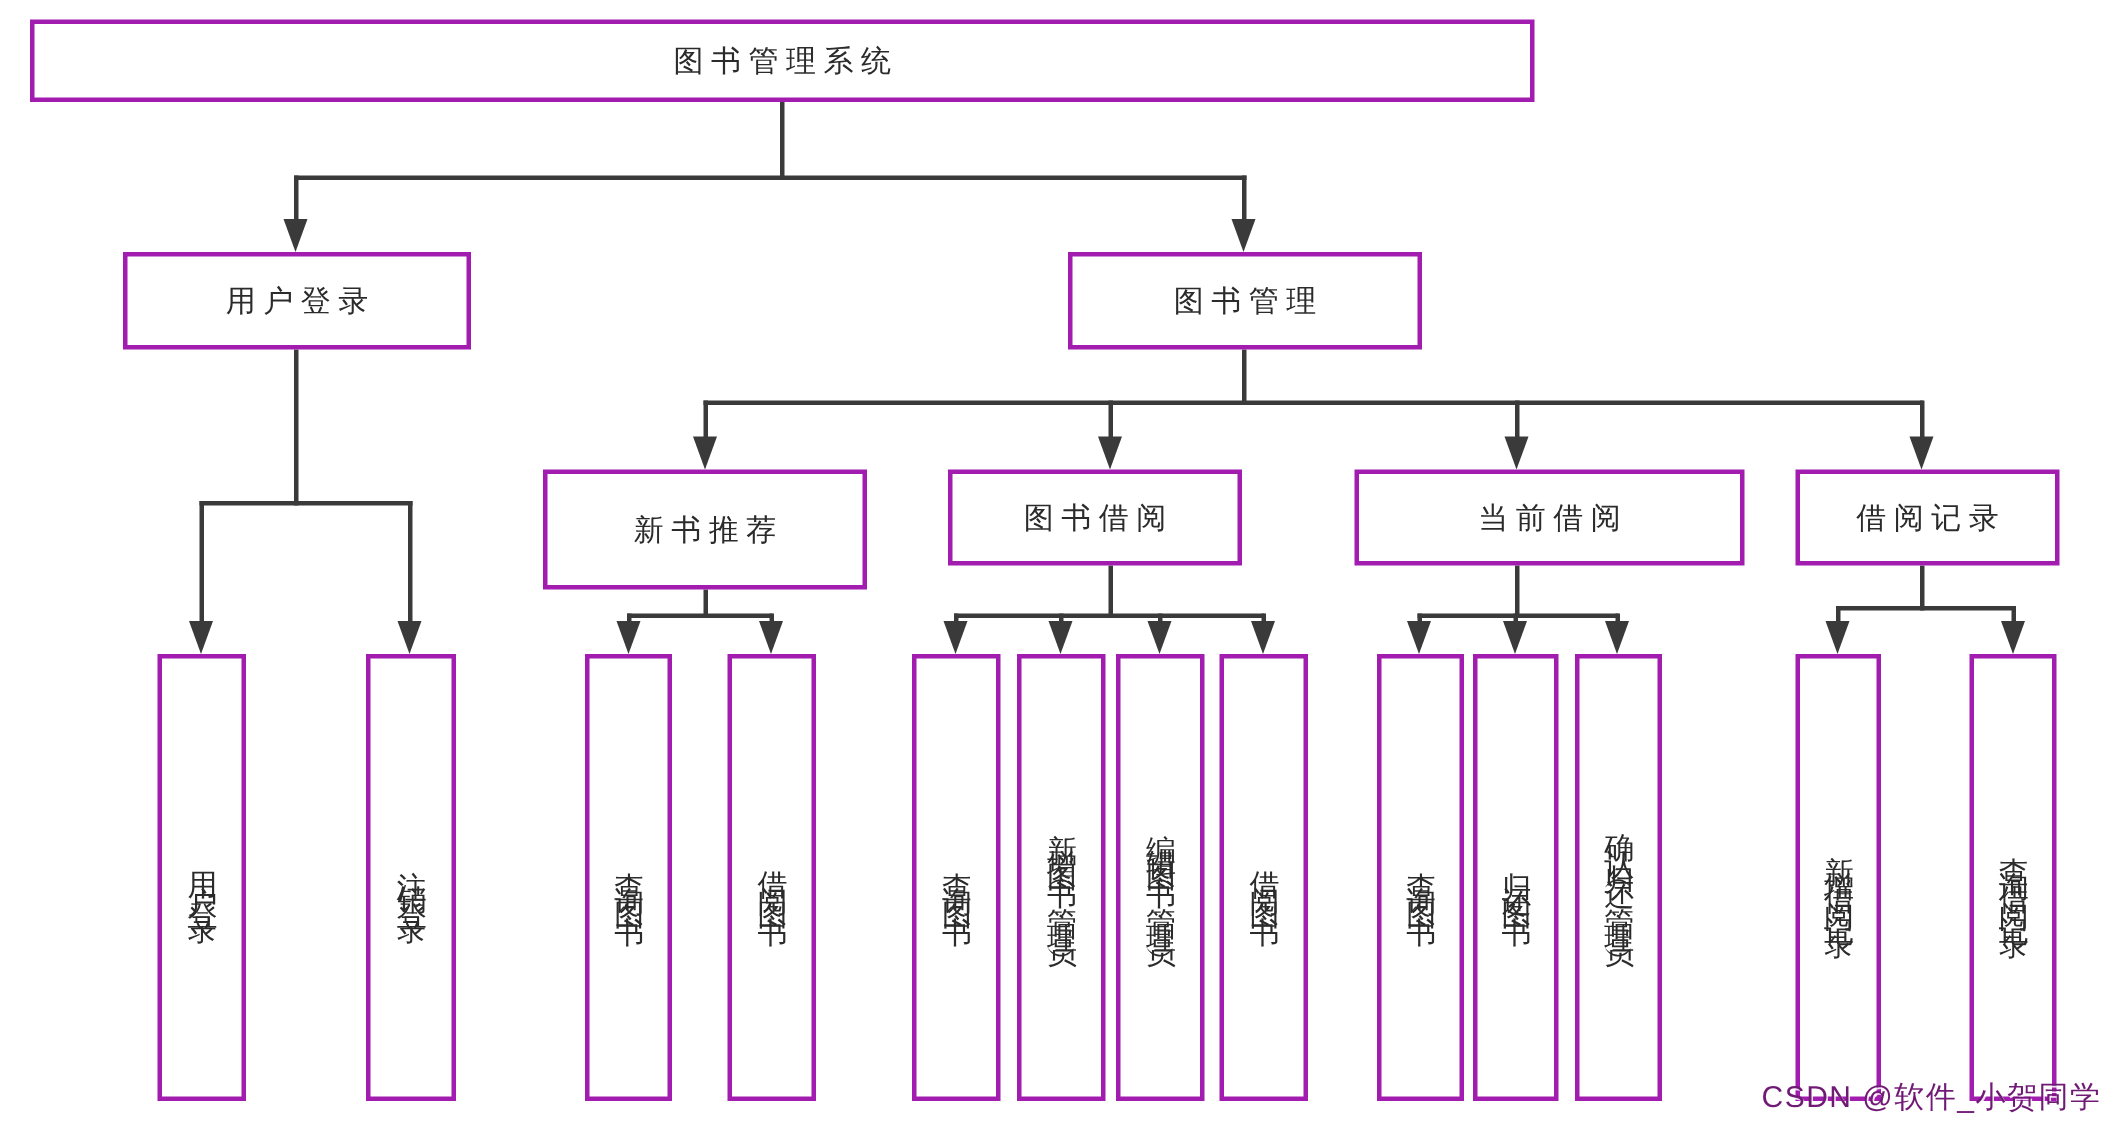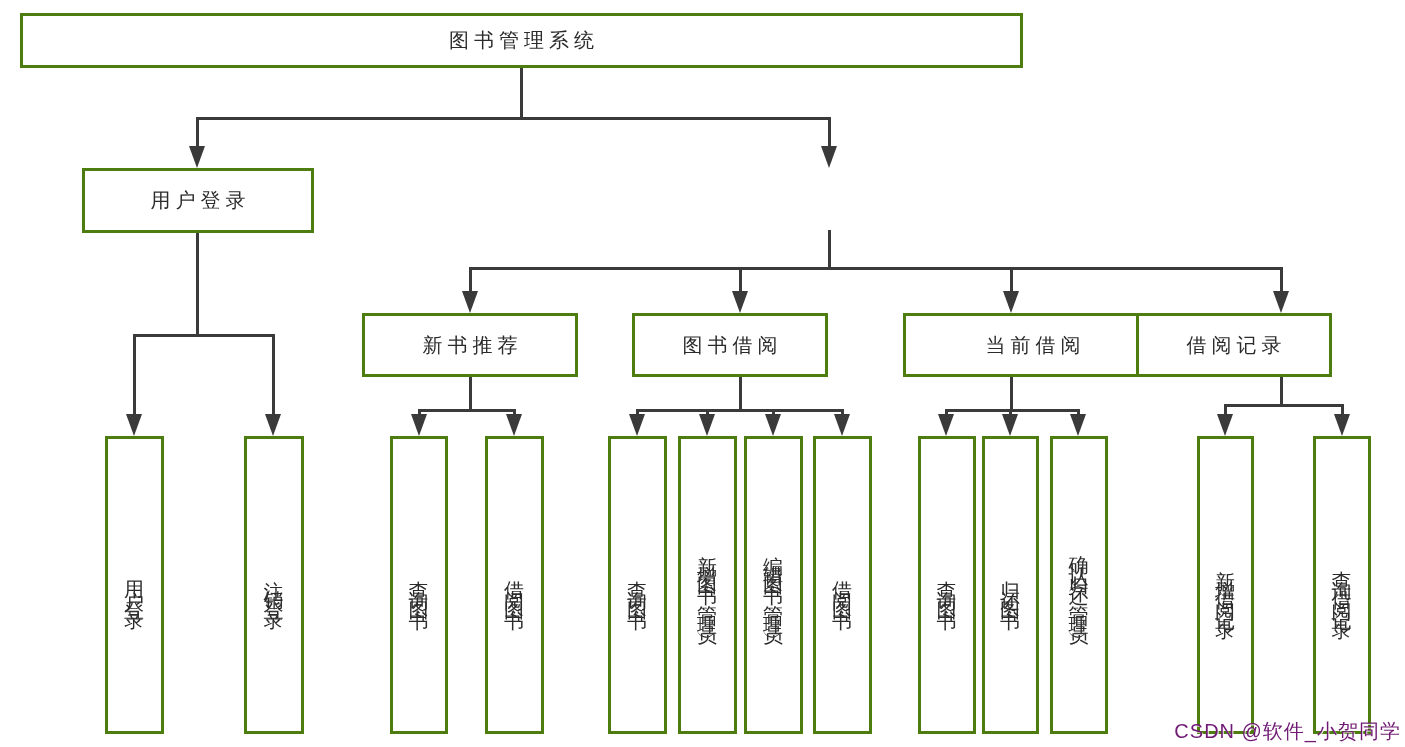--- a/index.html
+++ b/index.html
@@ -1,20 +1,20 @@
 <!DOCTYPE html>
 <html><head>
 <meta charset="utf-8">
 <style>
   html,body{margin:0;padding:0;background:#ffffff;}
   body{font-family:"Liberation Sans","DejaVu Sans",sans-serif;}
   #canvas{position:relative;width:1405px;height:747px;background:#ffffff;overflow:hidden;}
   .box{
     position:absolute;box-sizing:border-box;background:#ffffff;
-    border:3px solid #4d7c0f;display:flex;align-items:center;justify-content:center;
+    border:3px solid #a21caf;display:flex;align-items:center;justify-content:center;
     color:#2b2b2b;z-index:2;
   }
   .hbox span{font-size:20px;letter-spacing:5px;text-indent:5px;white-space:nowrap;}
   .leaf{top:436px;height:298px;}
   .leaf span{
     writing-mode:vertical-rl;text-orientation:mixed;
     font-size:20px;letter-spacing:10px;line-height:1;white-space:nowrap;
   }
   .vline,.hline{position:absolute;background:#3a3a3a;z-index:1;}
   .vline{width:3px;}
@@ -36,31 +36,34 @@
 
 <div id="canvas">
 
   <div class="box hbox" style="left:20px;top:13px;width:1003px;height:55px">
     <span>图书管理系统</span>
   </div>
 
   <div class="box hbox" style="left:82px;top:168px;width:232px;height:65px">
     <span>用户登录</span>
   </div>
+  <div class="box hbox" style="left:712px;top:168px;width:236px;height:65px">
+    <span>图书管理</span>
+  </div>
 
-  <div class="box hbox" style="left:362px;top:313px;width:216px;height:64px">
+  <div class="box hbox" style="left:362px;top:313px;width:216px;height:80px">
     <span>新书推荐</span>
   </div>
   <div class="box hbox" style="left:632px;top:313px;width:196px;height:64px">
     <span>图书借阅</span>
   </div>
   <div class="box hbox" style="left:903px;top:313px;width:260px;height:64px">
     <span>当前借阅</span>
   </div>
-  <div class="box hbox" style="left:1136px;top:313px;width:196px;height:64px">
+  <div class="box hbox" style="left:1197px;top:313px;width:176px;height:64px">
     <span>借阅记录</span>
   </div>
 
   <div class="box leaf" style="left:105px;width:59px">
     <span>用户登录</span>
   </div>
   <div class="box leaf" style="left:244px;width:60px">
     <span>注销登录</span>
   </div>
 

